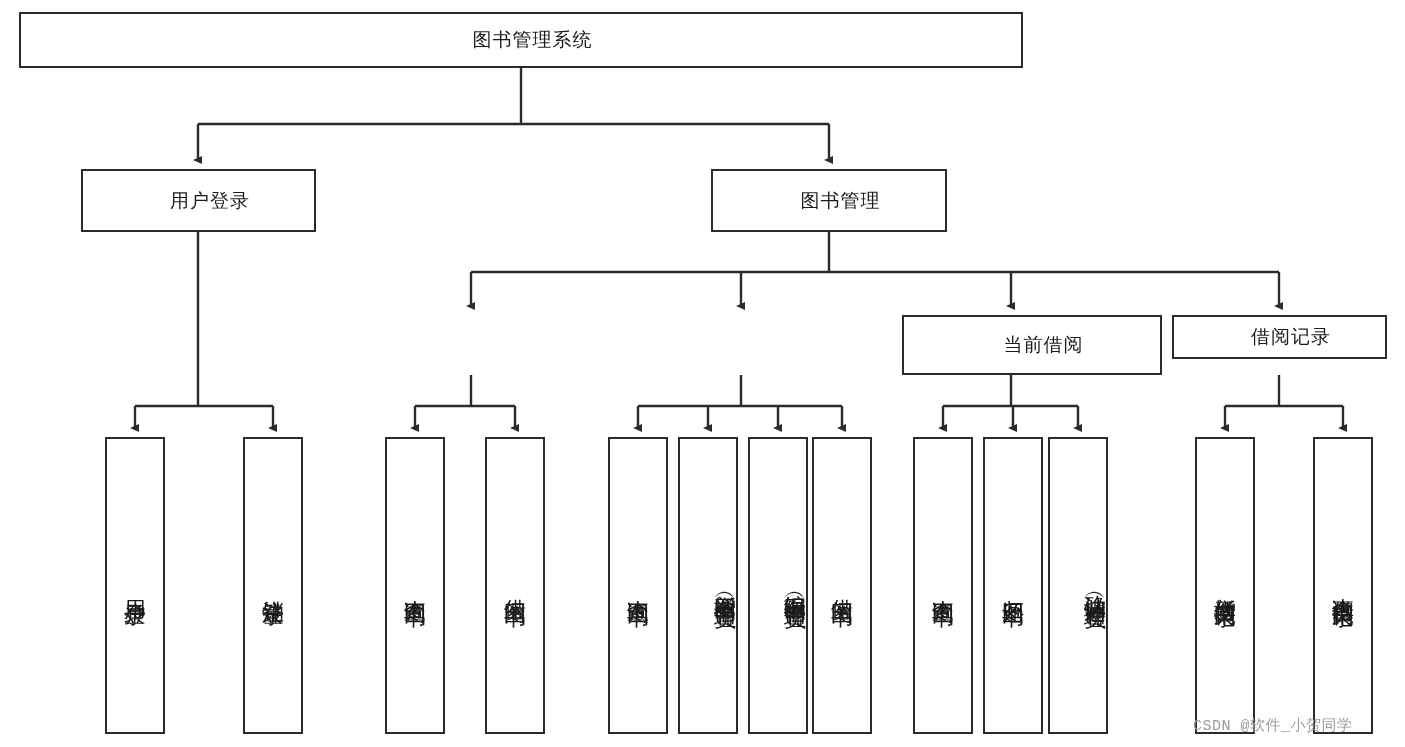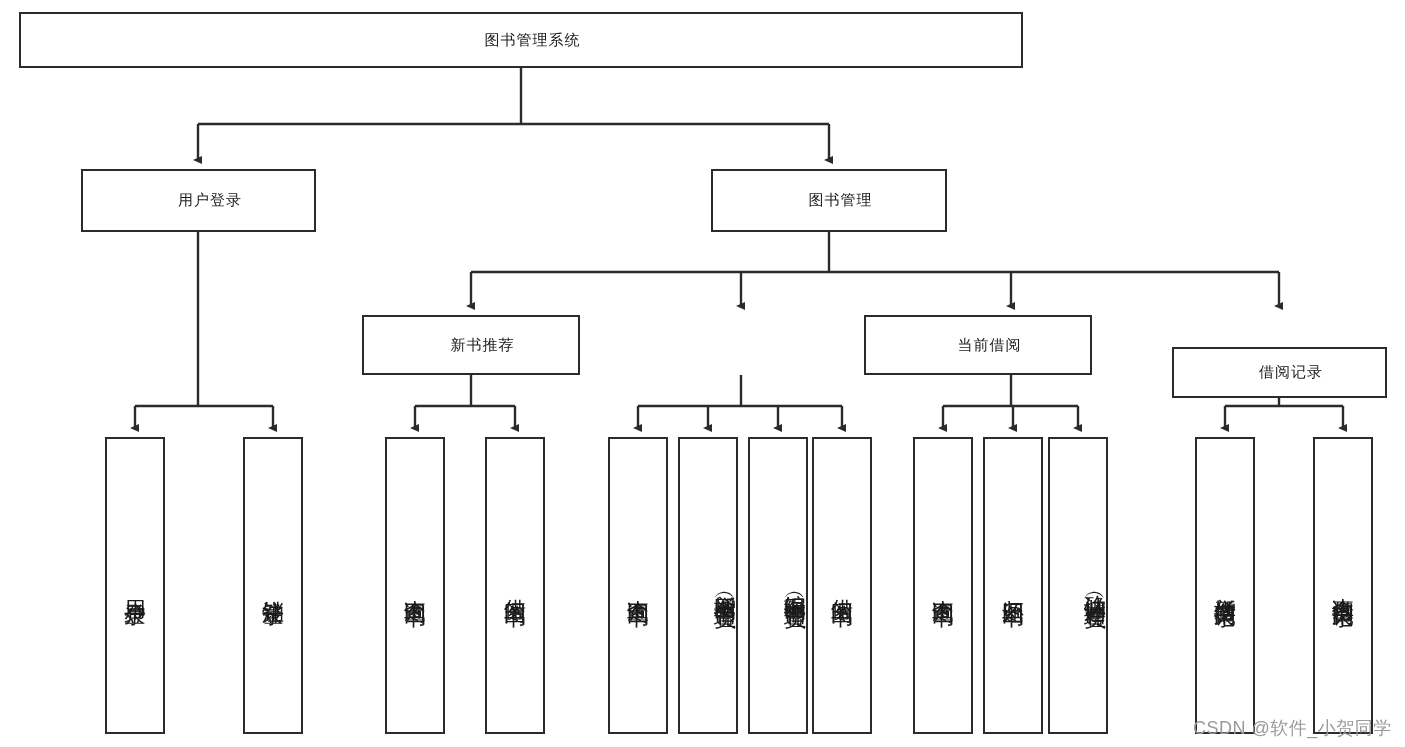--- a/index.html
+++ b/index.html
@@ -27,43 +27,44 @@
     position: absolute;
     box-sizing: border-box;
     background: #ffffff;
     border: 2px solid #2b2b2b;
     display: flex;
     align-items: center;
     justify-content: center;
     color: #1b1b1b;
   }
   .node.h {
-    font-size: 15px;
+    font-size: 19px;
     letter-spacing: 1px;
     padding-left: 23px;
   }
   .node.v {
     font-size: 22px;
     writing-mode: vertical-rl;
     text-orientation: upright;
     letter-spacing: 2px;
     line-height: 1;
     padding: 4px 0;
     align-items: flex-start;
     justify-content: center;
   }
   .node.v.mid {
     align-items: center;
   }
   .watermark {
     position: absolute;
-    font-size: 18px;
+    font-size: 15px;
     color: #9a9a9a;
     white-space: nowrap;
     letter-spacing: 0.5px;
+    font-family: Liberation Mono, monospace;
   }
 </style>
 </head>
 <body>
 
 <div id="canvas">
 
   <svg id="edges" viewBox="0 0 1405 747">
     <defs>
       <marker id="arrow" markerWidth="10" markerHeight="10" refX="5" refY="5" orient="auto" markerUnits="userSpaceOnUse">
@@ -117,23 +118,22 @@
       <path d="M1225,406 L1225,428" marker-end="url(#arrow)"></path>
       <path d="M1343,406 L1343,428" marker-end="url(#arrow)"></path>
     </g>
   </svg>
 
   <div class="node h" style="left:19px;top:12px;width:1004px;height:56px;">图书管理系统</div>
 
   <div class="node h" style="left:81px;top:169px;width:235px;height:63px;">用户登录</div>
   <div class="node h" style="left:711px;top:169px;width:236px;height:63px;text-align:center;">图书管理</div>
 
-  <div class="node h" style="left:362px;top:315px;width:218px;height:60px;">新书推荐</div>
-  <div class="node h" style="left:864px;top:315px;width:228px;height:60px;">当前借阅</div>
-  <div class="node h" style="left:1172px;top:315px;width:215px;height:51px;margin-top:32px;">借阅记录</div>
+  <div class="node h" style="left:902px;top:315px;width:260px;height:60px;">当前借阅</div>
+  <div class="node h" style="left:1172px;top:315px;width:215px;height:44px;">借阅记录</div>
 
   <div class="node v mid" style="left:105px;top:437px;width:60px;height:297px;">用户登录</div>
   <div class="node v mid" style="left:243px;top:437px;width:60px;height:297px;">注销登录</div>
 
   <div class="node v mid" style="left:385px;top:437px;width:60px;height:297px;">查询图书</div>
   <div class="node v mid" style="left:485px;top:437px;width:60px;height:297px;">借阅图书</div>
 
   <div class="node v mid" style="left:608px;top:437px;width:60px;height:297px;">查询图书</div>
   <div class="node v top" style="left:678px;top:437px;width:60px;height:297px;">新增图书（管理员）</div>
   <div class="node v top" style="left:748px;top:437px;width:60px;height:297px;">编辑图书（管理员）</div>

